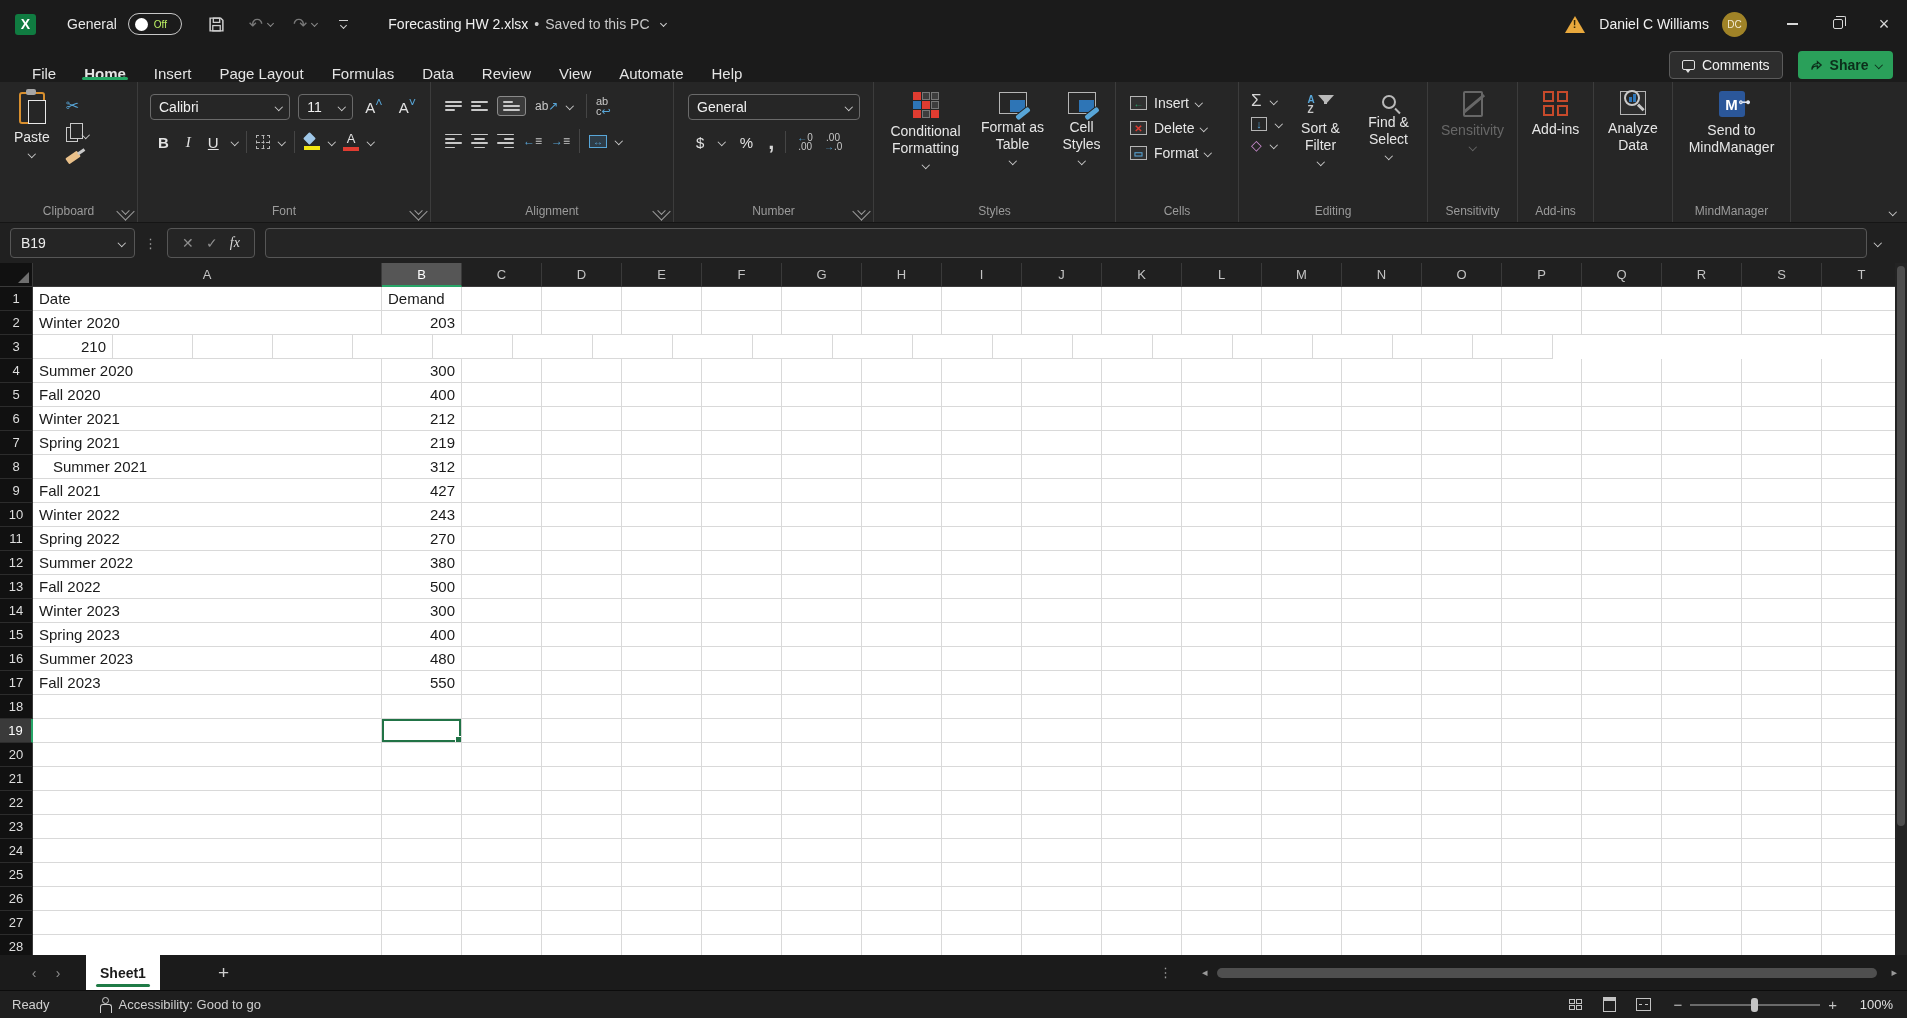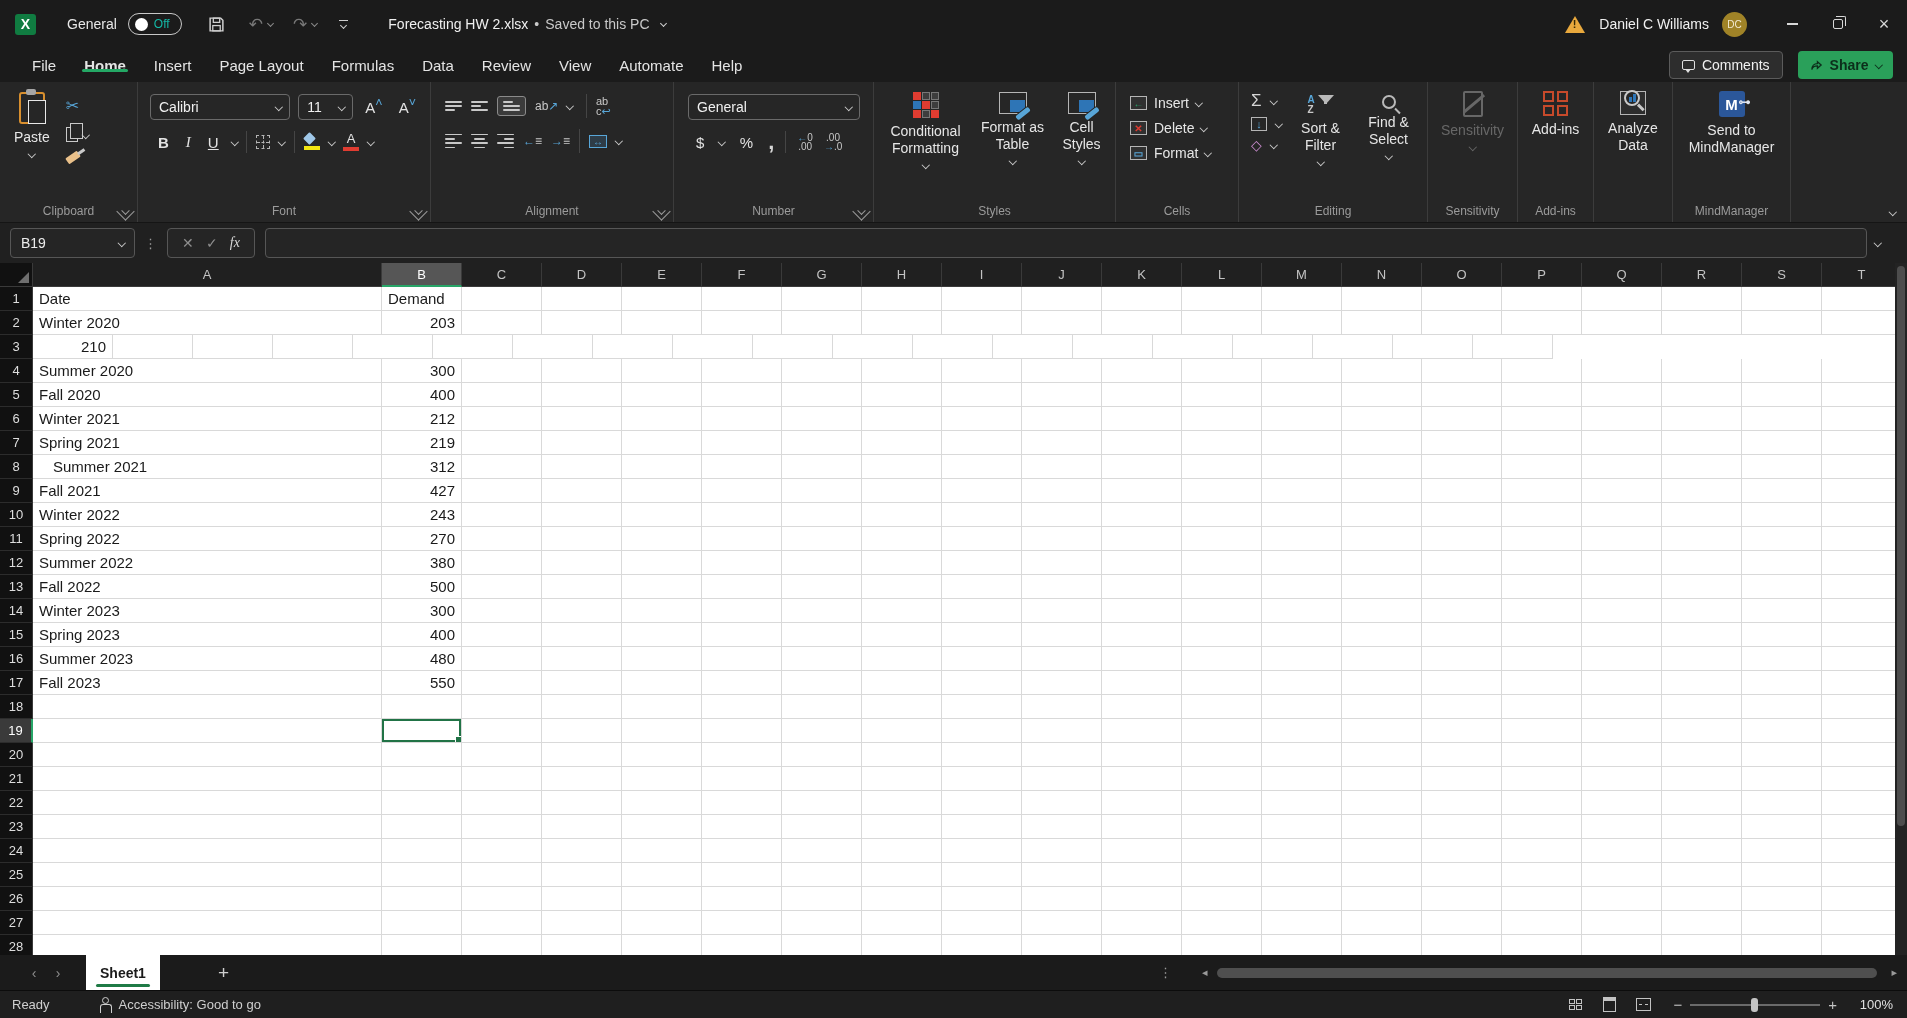--- a/index.html
+++ b/index.html
@@ -8,21 +8,21 @@
 
   
   #titlebar { position:absolute; top:0; left:0; width:1907px; height:48px; background:#1b1b1b; color:#e8e8e8; }
   #titlebar .row { display:flex; align-items:center; height:48px; }
   .xl-logo { width:21px; height:21px; margin-left:15px; background:#107c41; border-radius:3px;
     color:#fff; font-weight:bold; font-size:14px; display:flex; align-items:center; justify-content:center; }
   .autosave-lbl { margin-left:31px; font-size:14px; }
   .toggle { margin-left:11px; width:54px; height:22px; border:1px solid #c8c8c8; border-radius:11px;
     display:flex; align-items:center; padding:0 6px; gap:6px; }
   .toggle .knob { width:13px; height:13px; border-radius:50%; background:#fff; }
-  .toggle .state { font-size:12px; color:#14b8a6; }
+  .toggle .state { font-size:10px; color:#bef264; }
   .qat-btn { margin-left:22px; color:#cfcfcf; font-size:17px; display:flex; align-items:center; }
   .dim { color:#787878; }
   .mini-chev { display:inline-block; width:5px; height:5px; border-right:1.3px solid #8a8a8a;
     border-bottom:1.3px solid #8a8a8a; transform:rotate(45deg); margin-left:5px; margin-bottom:2px; }
   .savesvg { width:17px; height:17px; }
   .doc-title { margin-left:40px; font-size:14px; color:#f0f0f0; display:flex; align-items:center; gap:6px; }
   .doc-title .sep, .doc-title .status { color:#c9c9c9; }
   .searchbox { position:absolute; left:731px; top:8px; width:498px; height:32px; background:#2d2d2d;
     border:1px solid #3a3a3a; border-radius:4px; display:flex; align-items:center; color:#a9a9a9; font-size:14px; }
   .icon-search { width:11px; height:11px; border:1.6px solid #a9a9a9; border-radius:50%; position:relative;
@@ -37,21 +37,21 @@
   .avatar { width:25px; height:25px; border-radius:50%; background:#a08327; color:#f2ead2; font-size:10px;
     display:flex; align-items:center; justify-content:center; margin-right:22px; }
   .winbtn { width:46px; height:48px; display:flex; align-items:center; justify-content:center; color:#d8d8d8; font-size:15px; }
   .ic-min { width:11px; height:1.5px; background:#d8d8d8; display:block; }
   .ic-restore { width:10px; height:10px; border:1.3px solid #d8d8d8; border-radius:2px; position:relative; }
   .ic-restore::before { content:''; position:absolute; left:2px; top:-4px; width:9px; height:9px;
     border-top:1.3px solid #d8d8d8; border-right:1.3px solid #d8d8d8; border-radius:0 2px 0 0; }
 
   
   #tabrow { position:absolute; top:48px; left:0; width:1907px; height:34px; background:#1b1b1b; }
-  .tabs { display:flex; align-items:center; height:34px; padding-left:18px; }
+  .tabs { display:flex; align-items:flex-end; height:34px; padding-left:18px; }
   .rtab { padding:0 14px; display:flex; align-items:center; color:#e4e4e4; font-size:15px; position:relative; }
   .rtab.active { font-weight:bold; }
   .rtab.active::after { content:''; position:absolute; left:12px; right:12px; bottom:2px; height:3px;
     background:#24a865; border-radius:2px; }
   .tr-right { position:absolute; right:14px; top:3px; display:flex; gap:15px; }
   .btn-comments { height:28px; padding:0 12px; background:#2d2d2d; border:1px solid #5b5b5b; border-radius:4px;
     color:#f0f0f0; font-size:14px; display:flex; align-items:center; gap:7px; }
   .ic-comment { width:13px; height:10px; border:1.4px solid #e0e0e0; border-radius:2px; position:relative; }
   .ic-comment::after { content:''; position:absolute; left:2px; bottom:-4px; width:0; height:0;
     border-left:3px solid transparent; border-right:3px solid transparent; border-top:4px solid #e0e0e0; }

